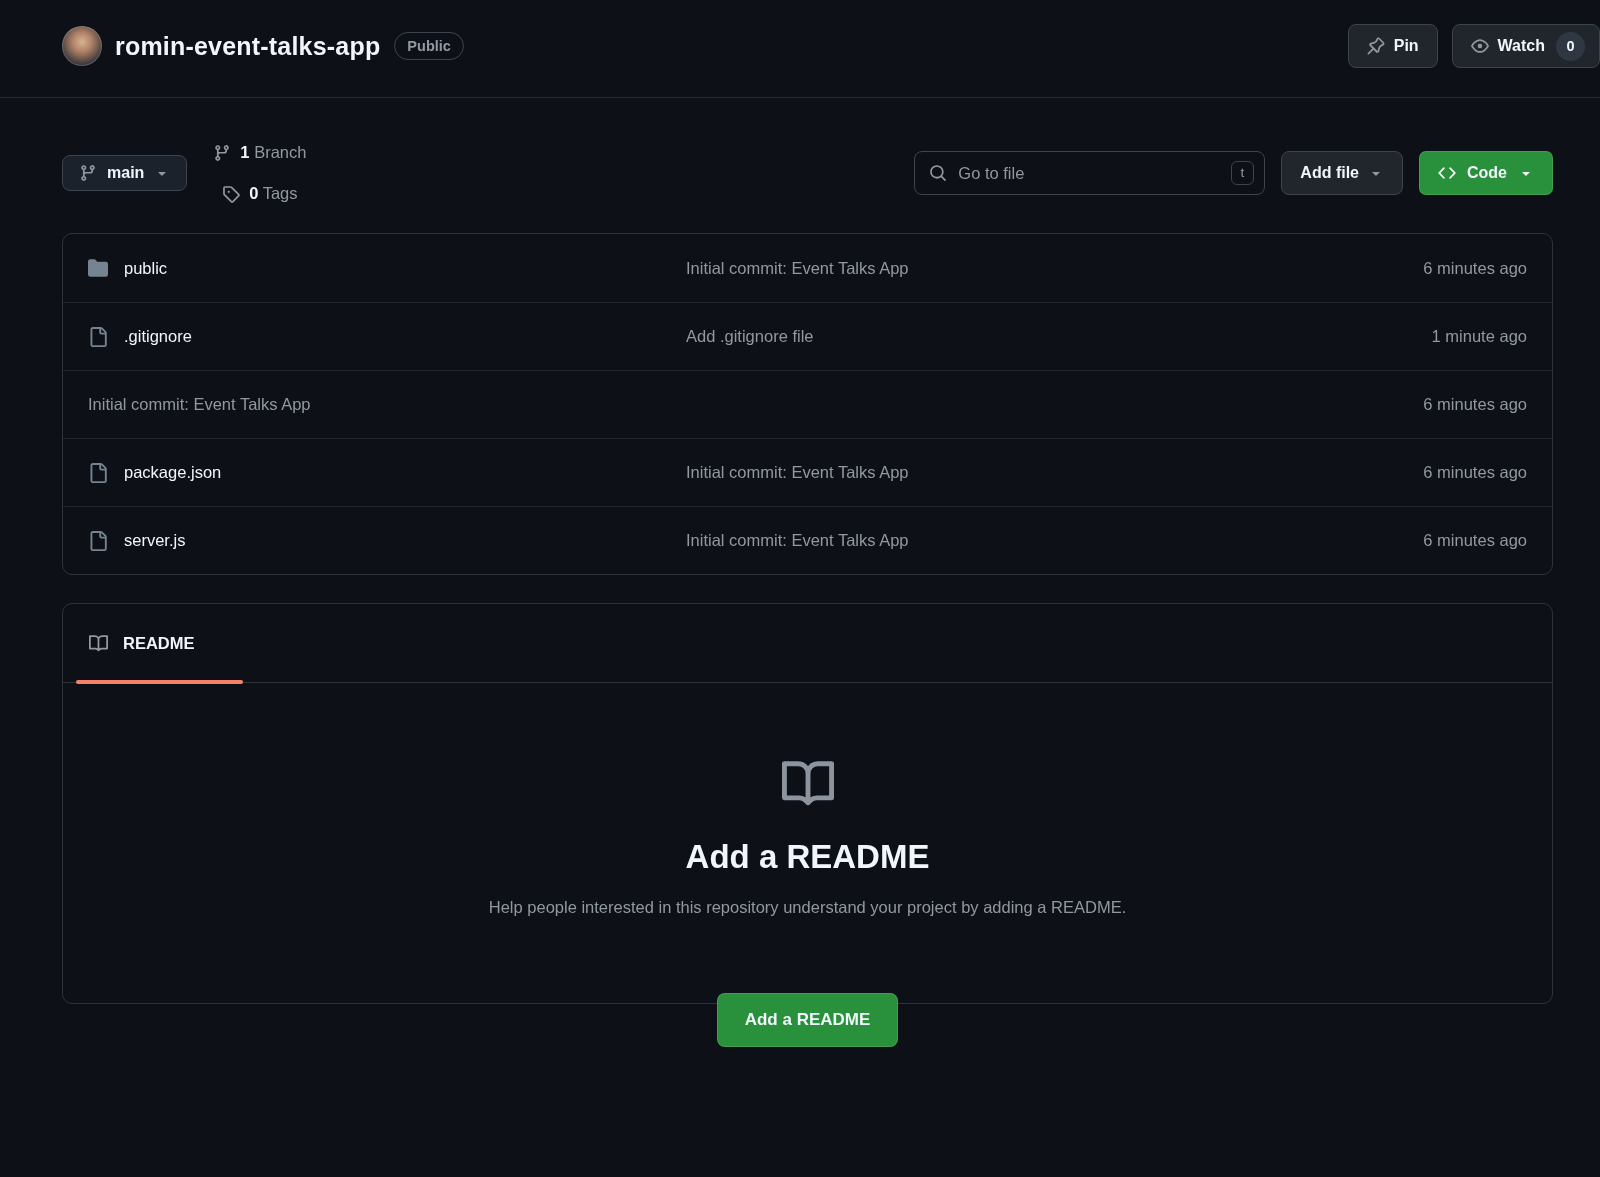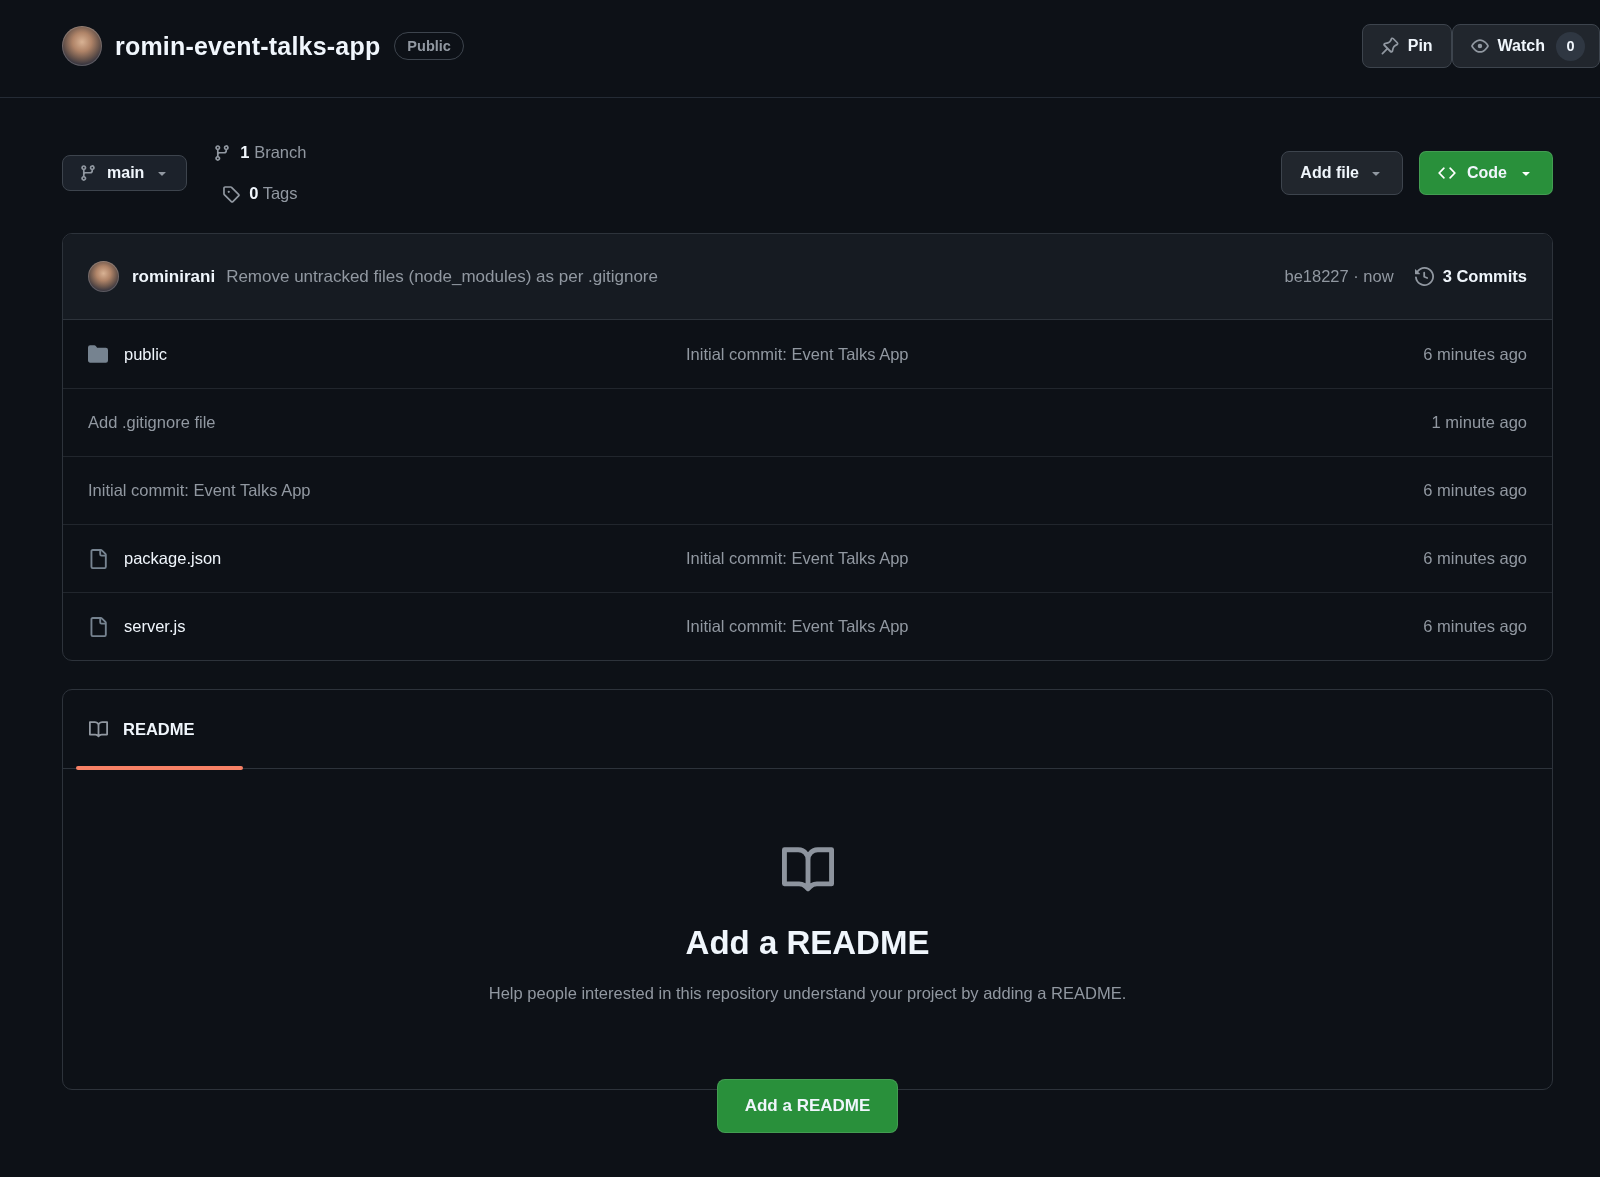--- a/index.html
+++ b/index.html
@@ -52,21 +52,21 @@
   .visibility-badge {
     margin-left: 14px;
     border: 1px solid var(--btn-border);
     color: var(--fg-muted);
     border-radius: 999px;
     font-size: 14.5px; font-weight: 600;
     padding: 5px 12px;
   }
   .header-actions {
     margin-left: auto;
-    display: flex; align-items: center;
+    display: flex; gap: 14px; align-items: center;
   }
 
   
   .btn {
     display: inline-flex; align-items: center; gap: 9px;
     height: 44px; padding: 0 18px;
     background: var(--btn-bg);
     border: 1px solid var(--btn-border);
     border-radius: 8px;
     color: var(--fg);
@@ -272,20 +272,29 @@
     <div class="ref-stat">
       <span class="icon">
         <svg width="18" height="18" viewBox="0 0 16 16" fill="currentColor">
             <path d="M1 7.775V2.75C1 1.784 1.784 1 2.75 1h5.025c.464 0 .91.184 1.238.513l6.25 6.25a1.75 1.75 0 0 1 0 2.474l-5.026 5.026a1.75 1.75 0 0 1-2.474 0l-6.25-6.25A1.752 1.752 0 0 1 1 7.775Zm1.5 0c0 .066.026.13.073.177l6.25 6.25a.25.25 0 0 0 .354 0l5.025-5.025a.25.25 0 0 0 0-.354l-6.25-6.25a.25.25 0 0 0-.177-.073H2.75a.25.25 0 0 0-.25.25ZM6 5a1 1 0 1 1 0 2 1 1 0 0 1 0-2Z"></path>
           </svg>
       </span>
       <span><b>0</b> <span>Tags</span></span>
     </div>
   </div>
   <div class="toolbar-right">
+    <div class="goto-file">
+      <span class="icon">
+        <svg width="18" height="18" viewBox="0 0 16 16" fill="currentColor">
+            <path d="M10.68 11.74a6 6 0 0 1-7.922-8.982 6 6 0 0 1 8.982 7.922l3.04 3.04a.749.749 0 0 1-.326 1.275.749.749 0 0 1-.734-.215ZM11.5 7a4.499 4.499 0 1 0-8.997 0A4.499 4.499 0 0 0 11.5 7Z"></path>
+          </svg>
+      </span>
+      <input type="text" placeholder="Go to file" style="">
+      <span class="kbd-hint">t</span>
+    </div>
     <button class="btn">
       <span>Add file</span>
       <span class="icon">
         <svg width="16" height="16" viewBox="0 0 16 16" fill="currentColor">
             <path d="m4.427 7.427 3.396 3.396a.25.25 0 0 0 .354 0l3.396-3.396A.25.25 0 0 0 11.396 7H4.604a.25.25 0 0 0-.177.427Z"></path>
           </svg>
       </span>
     </button>
     <button class="btn btn-primary">
       <span class="icon">
@@ -297,52 +306,45 @@
       <span class="icon" style="color:#fff">
         <svg width="16" height="16" viewBox="0 0 16 16" fill="currentColor">
             <path d="m4.427 7.427 3.396 3.396a.25.25 0 0 0 .354 0l3.396-3.396A.25.25 0 0 0 11.396 7H4.604a.25.25 0 0 0-.177.427Z"></path>
           </svg>
       </span>
     </button>
   </div>
 </div>
 
 <div class="file-box">
-  <div class="commit-bar">
-    <div class="commit-avatar"></div>
-    <div class="commit-author">rominirani</div>
-    <div class="commit-message">Remove untracked files (node_modules) as per .gitignore</div>
-    <div class="commit-meta">
-      <div class="commit-sha-time">be18227 · now</div>
-      <div class="commit-count">
-        <span class="icon">
-          <svg width="19" height="19" viewBox="0 0 16 16" fill="currentColor">
-              <path d="m.427 1.927 1.215 1.215a8.002 8.002 0 1 1-1.6 5.685.75.75 0 1 1 1.493-.154 6.5 6.5 0 1 0 1.18-4.458l1.358 1.358A.25.25 0 0 1 3.896 6H.25A.25.25 0 0 1 0 5.75V2.104a.25.25 0 0 1 .427-.177ZM7.75 4a.75.75 0 0 1 .75.75v2.992l2.028.812a.75.75 0 0 1-.557 1.392l-2.5-1A.751.751 0 0 1 7 8.25v-3.5A.75.75 0 0 1 7.75 4Z"></path>
-            </svg>
-        </span>
-        <span><span>3</span> <span>Commits</span></span>
-      </div>
-    </div>
-  </div>
   <div id="file-rows">
   <div class="file-row">
     <div class="name-cell">
       <span class="icon">
         <svg width="20" height="20" viewBox="0 0 16 16" fill="currentColor">
               <path d="M1.75 1A1.75 1.75 0 0 0 0 2.75v10.5C0 14.216.784 15 1.75 15h12.5A1.75 1.75 0 0 0 16 13.25v-8.5A1.75 1.75 0 0 0 14.25 3H7.5a.25.25 0 0 1-.2-.1l-.9-1.2C6.07 1.26 5.55 1 5 1Z"></path>
             </svg>
       </span>
 
       <span class="file-name">public</span>
     </div>
     <div class="row-message">Initial commit: Event Talks App</div>
     <div class="row-time">6 minutes ago</div>
   </div>
 
   <div class="file-row">
+    <div class="name-cell">
+
+      <span class="icon">
+        <svg width="20" height="20" viewBox="0 0 16 16" fill="currentColor">
+              <path d="M2 1.75C2 .784 2.784 0 3.75 0h6.586c.464 0 .909.184 1.237.513l2.914 2.914c.329.328.513.773.513 1.237v9.586A1.75 1.75 0 0 1 13.25 16h-9.5A1.75 1.75 0 0 1 2 14.25Zm1.75-.25a.25.25 0 0 0-.25.25v12.5c0 .138.112.25.25.25h9.5a.25.25 0 0 0 .25-.25V6h-2.75A1.75 1.75 0 0 1 9 4.25V1.5Zm6.75.062V4.25c0 .138.112.25.25.25h2.688l-.011-.013-2.914-2.914-.013-.011Z"></path>
+            </svg>
+      </span>
+      <span class="file-name">.gitignore</span>
+    </div>
     <div class="row-message">Add .gitignore file</div>
     <div class="row-time">1 minute ago</div>
   </div>
 
   <div class="file-row">
     <div class="row-message">Initial commit: Event Talks App</div>
     <div class="row-time">6 minutes ago</div>
   </div>
 
   <div class="file-row">

